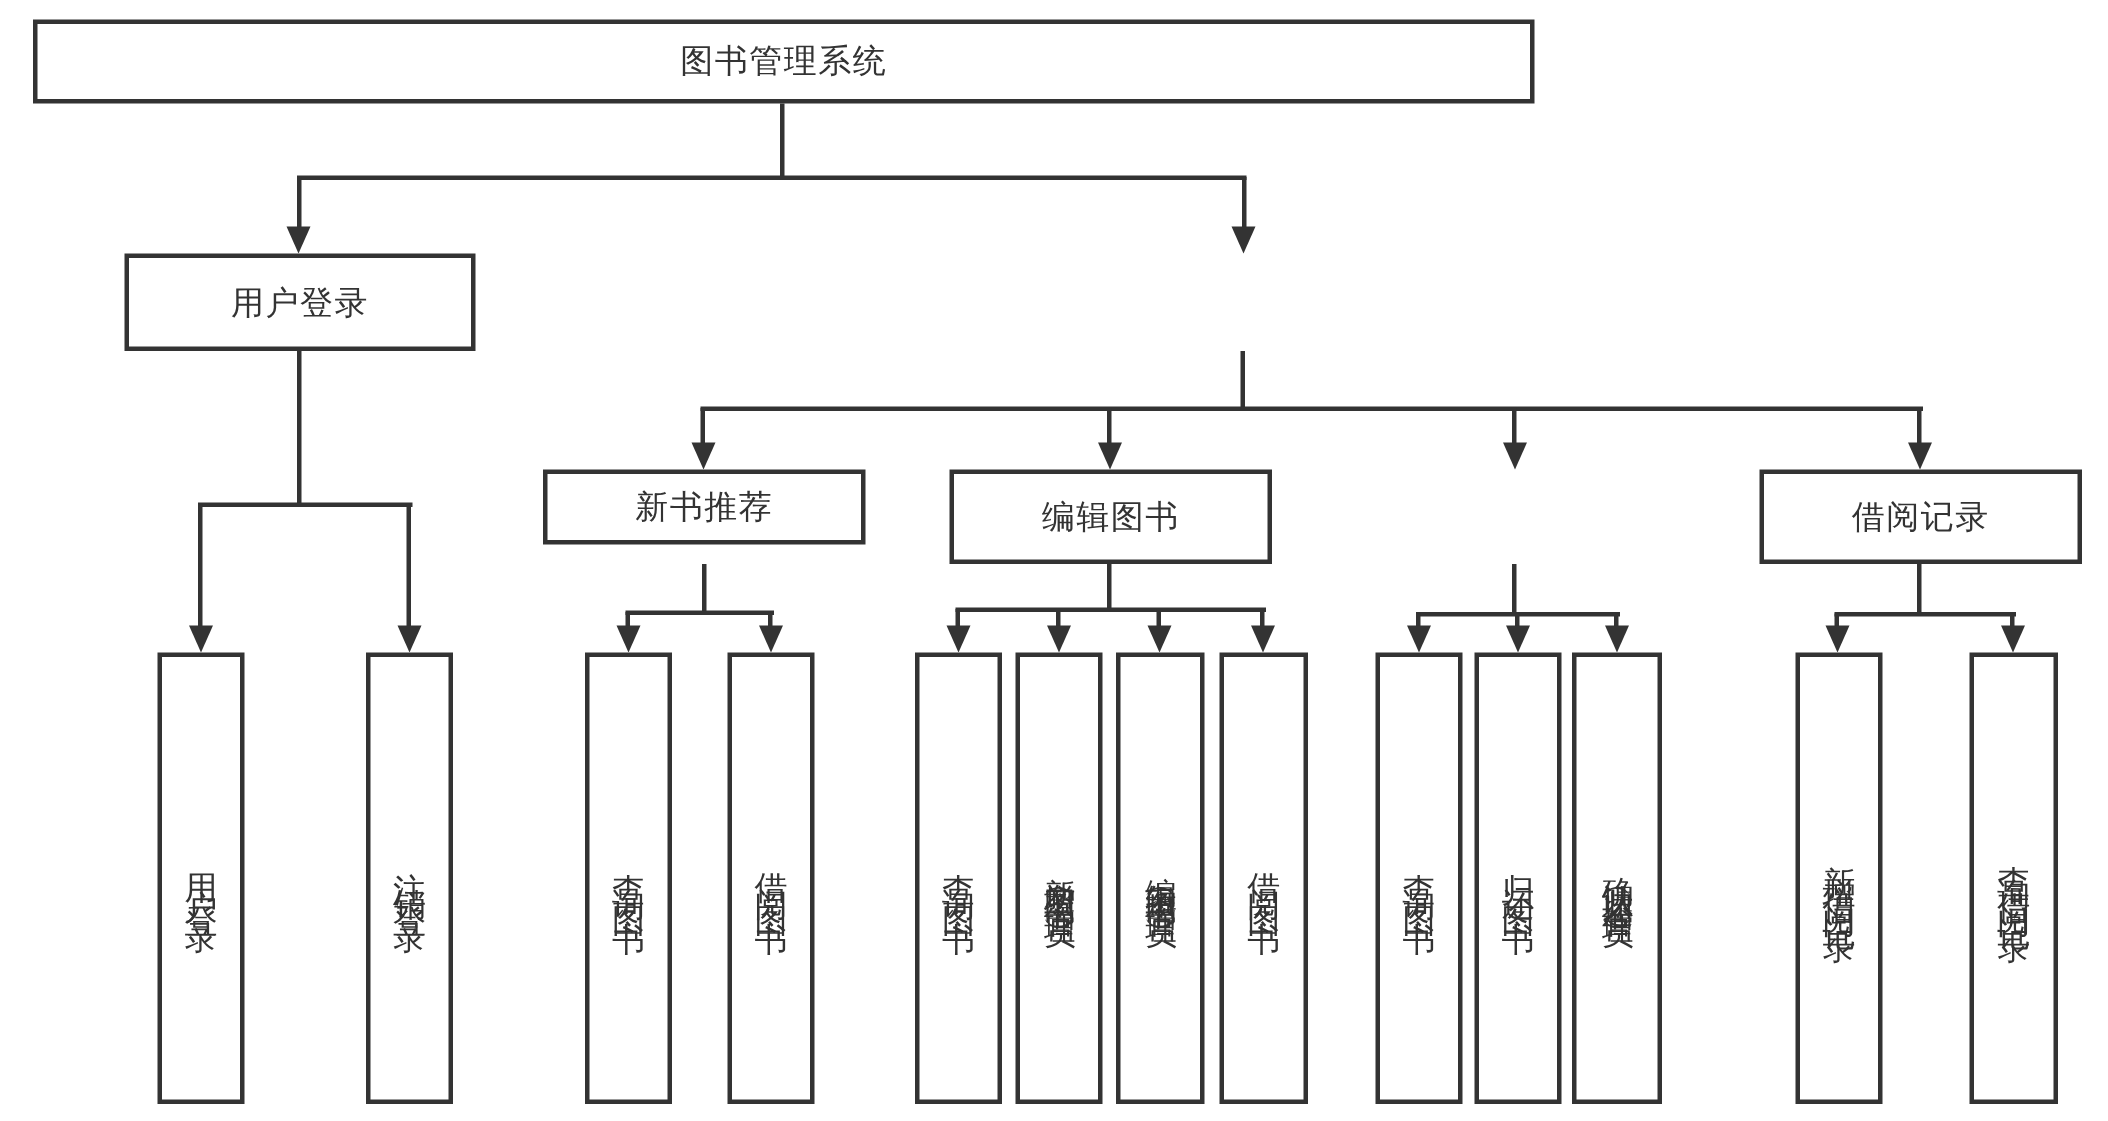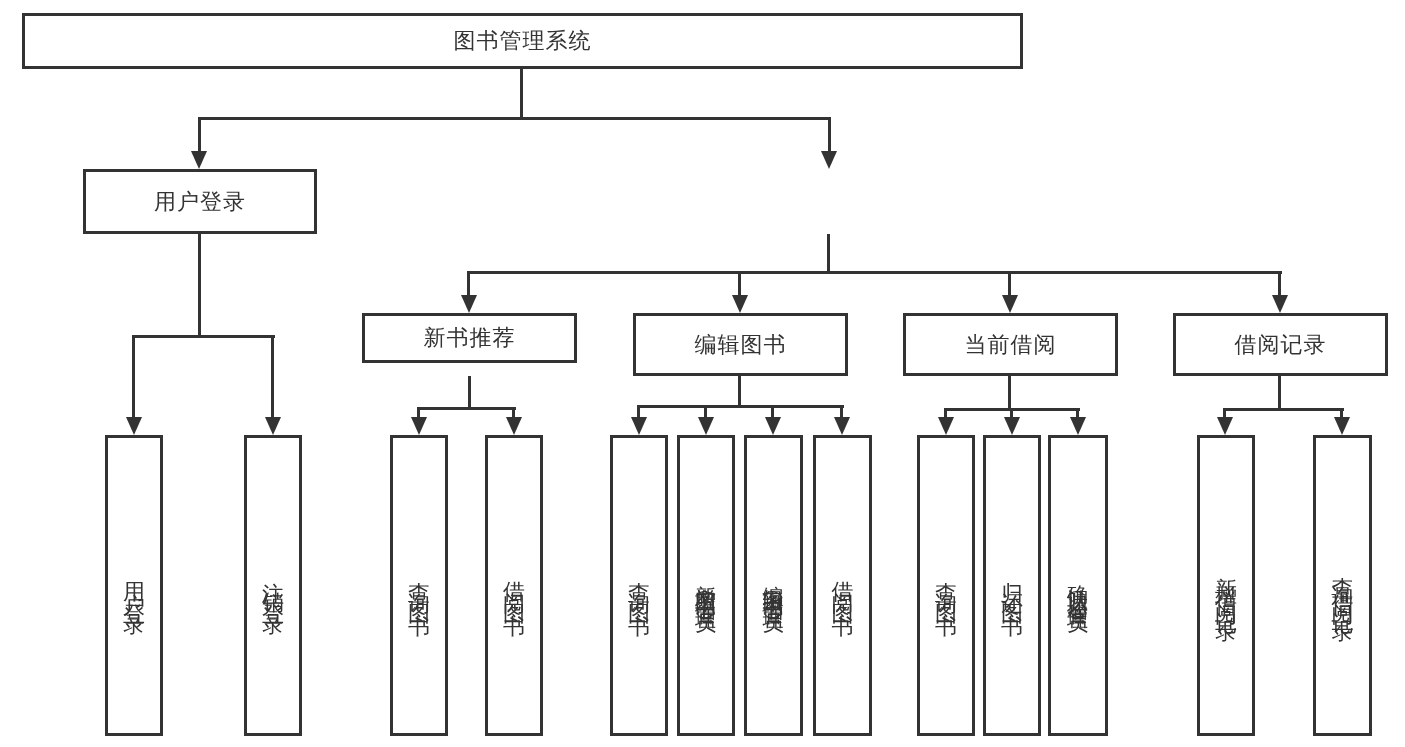--- a/index.html
+++ b/index.html
@@ -67,23 +67,20 @@
 
   <div class="node" style="left:83px;top:169px;width:234px;height:65px">
     <span>用户登录</span>
   </div>
 
   <div class="node" style="left:362px;top:313px;width:215px;height:50px">
     <span>新书推荐</span>
   </div>
   <div class="node" style="left:633px;top:313px;width:215px;height:63px">
     <span>编辑图书</span>
-  </div>
-  <div class="node" style="left:903px;top:313px;width:215px;height:63px">
-    <span>当前借阅</span>
   </div>
   <div class="node" style="left:1173px;top:313px;width:215px;height:63px">
     <span>借阅记录</span>
   </div>
 
   <div class="node leaf" style="left:105px;top:435px;width:58px;height:301px">
     <span>用户登录</span>
   </div>
   <div class="node leaf" style="left:244px;top:435px;width:58px;height:301px">
     <span>注销登录</span>

